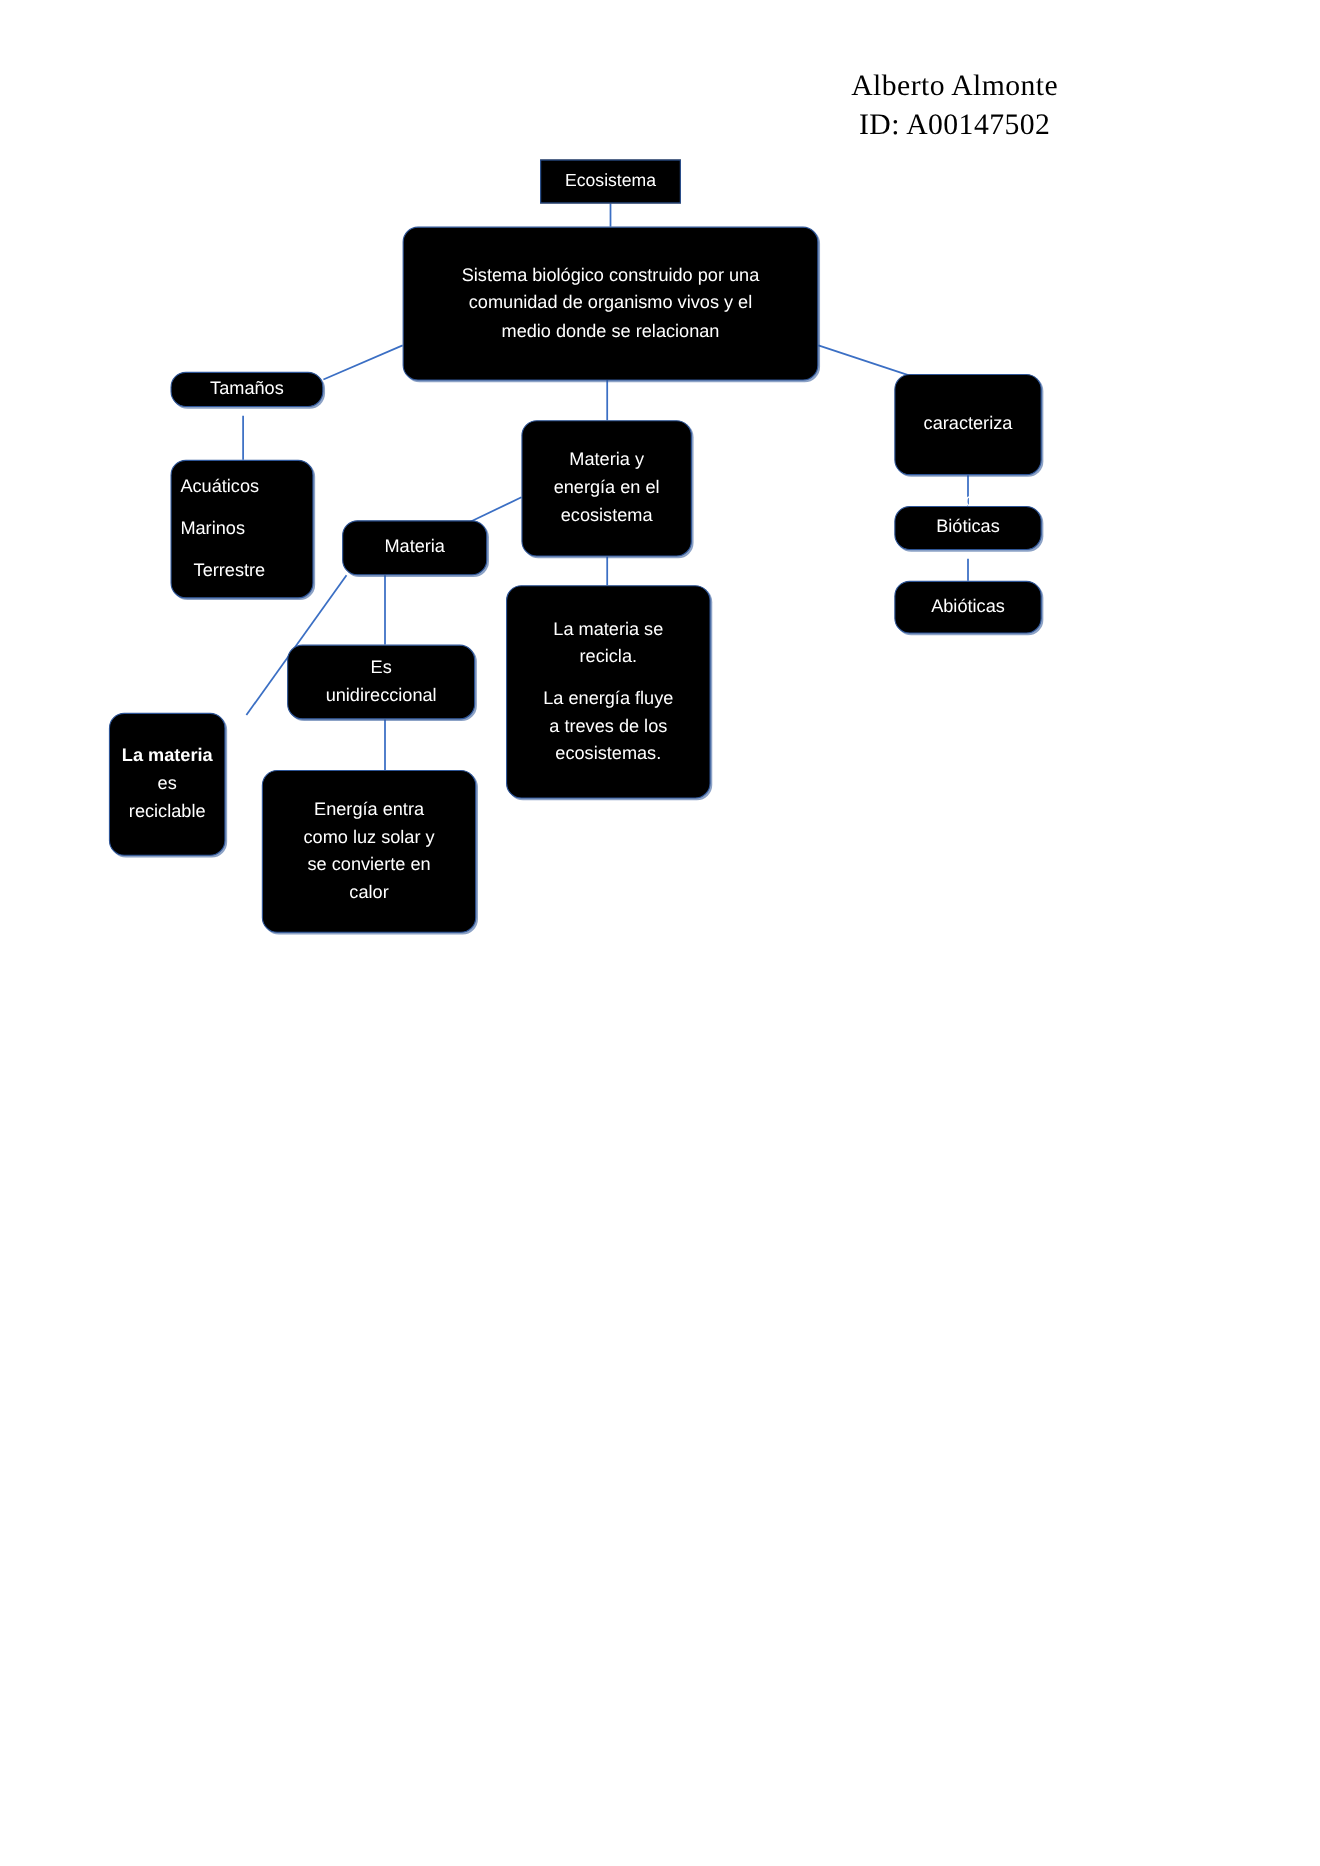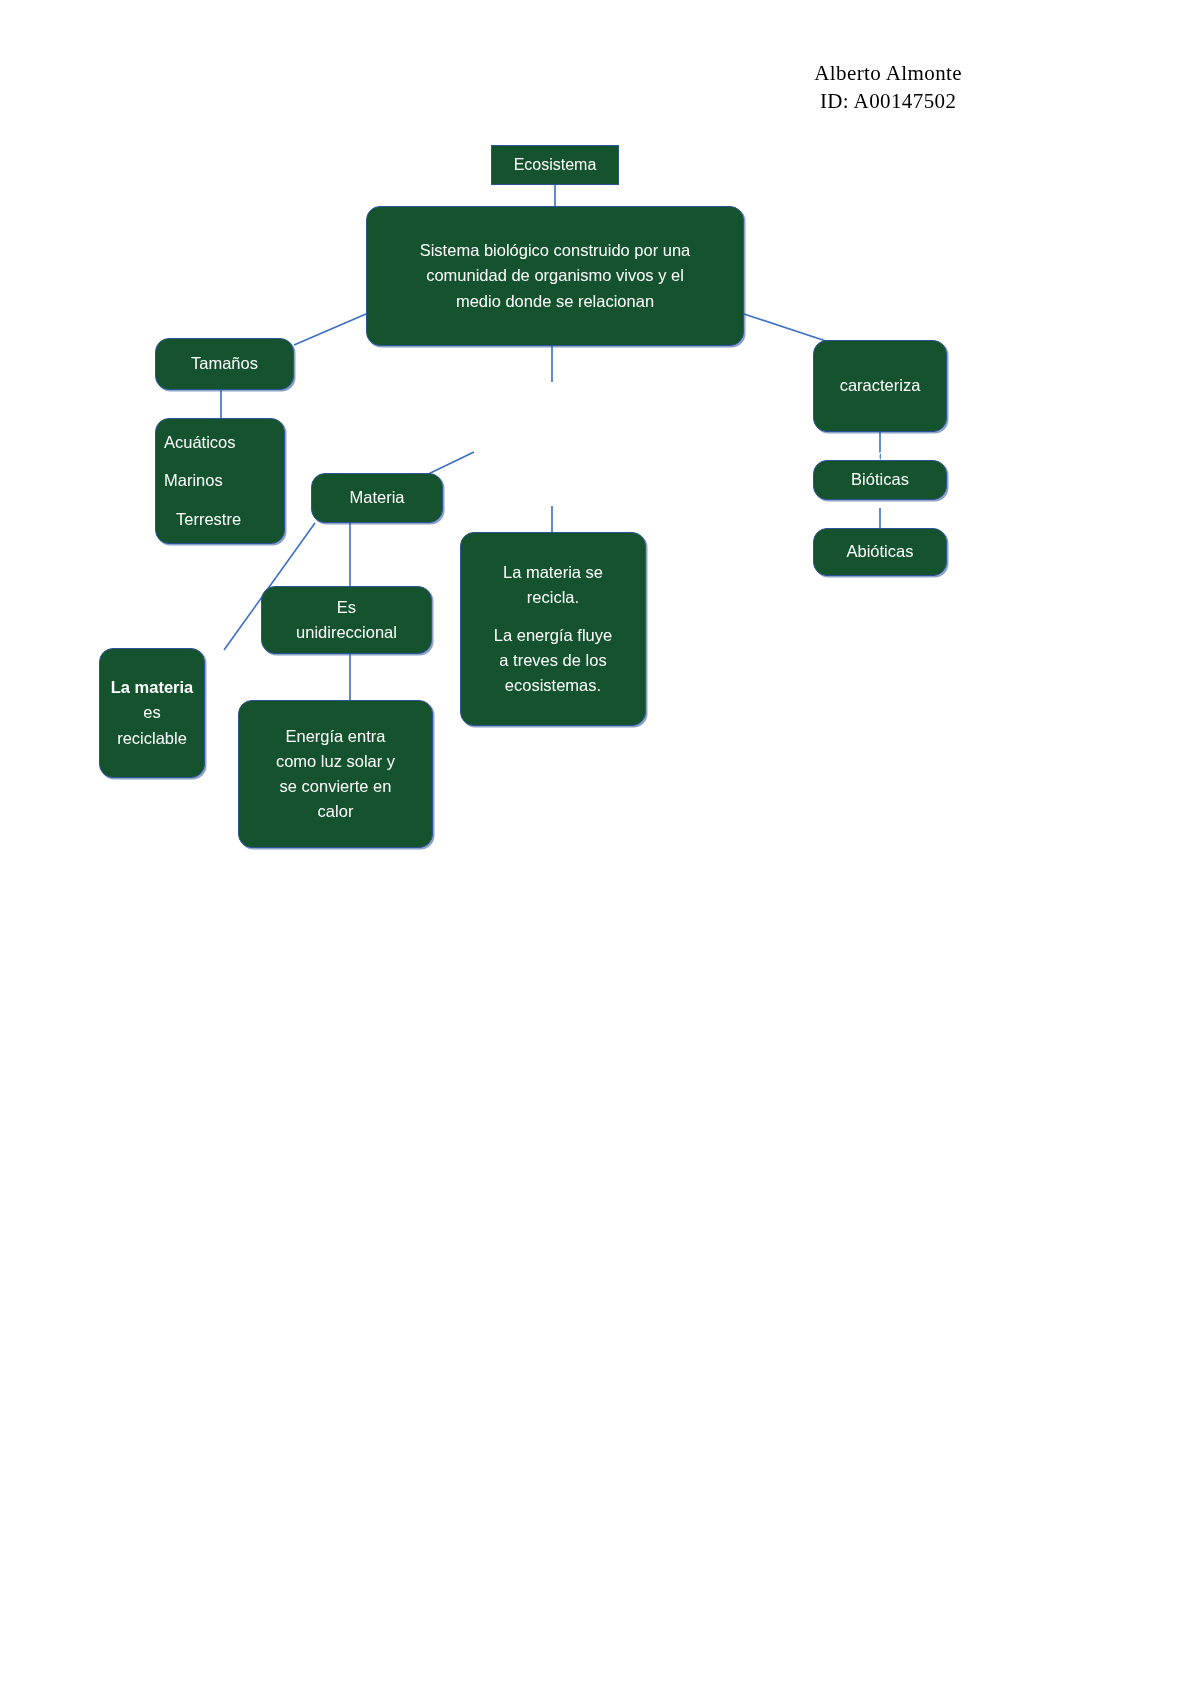--- a/index.html
+++ b/index.html
@@ -18,42 +18,42 @@
     overflow: hidden;
   }
 
   
   #header {
     position: absolute;
     top: 60px;
     right: 238px;
     text-align: center;
     font-family: "Liberation Serif", serif;
-    font-size: 21px;
+    font-size: 27px;
     line-height: 1.32;
     color: #000000;
     letter-spacing: 0.4px;
     white-space: nowrap;
   }
   #header .hline { display: block; }
 
   
   #links {
     position: absolute;
     left: 0; top: 0;
     width: 1200px;
     height: 1696px;
     pointer-events: none;
   }
 
   
   .node {
     position: absolute;
     box-sizing: border-box;
-    background: #14532d;
+    background: #000000;
     border: 1.6px solid #2E5597;
     border-radius: 14px;
     color: #ffffff;
     display: flex;
     flex-direction: column;
     align-items: center;
     justify-content: center;
     text-align: center;
     font-size: 16.5px;
     line-height: 1.52;
@@ -62,21 +62,21 @@
   }
   .node.sharp { border-radius: 0; box-shadow: none; }
   .node .ln { display: block; white-space: nowrap; }
   .node.left { align-items: flex-start; text-align: left; }
   .node .bold { font-weight: bold; }
   .node .spacer { display: block; height: 13px; }
 
   
   #n-ecosistema     { left: 491px; top: 145px;  width: 128px; height: 40px;  font-size: 16px; }
   #n-definicion     { left: 366px; top: 206px;  width: 378px; height: 140px; }
-  #n-tamanos        { left: 155px; top: 338px;  width: 139px; height: 52px;  }
+  #n-tamanos        { left: 155px; top: 338px;  width: 139px; height: 32px;  }
   #n-tipos          { left: 155px; top: 418px;  width: 130px; height: 126px; }
   #n-materia        { left: 311px; top: 473px;  width: 132px; height: 50px;  }
   #n-matener        { left: 474px; top: 382px;  width: 155px; height: 124px; }
   #n-sechar         { left: 813px; top: 340px;  width: 134px; height: 92px; gap: 44px;  }
   #n-bioticas       { left: 813px; top: 460px;  width: 134px; height: 40px;  }
   #n-abioticas      { left: 813px; top: 528px;  width: 134px; height: 48px;  }
   #n-unidireccional { left: 261px; top: 586px;  width: 171px; height: 68px;  }
   #n-reciclable     { left: 99px;  top: 648px;  width: 106px; height: 130px; }
   #n-energia        { left: 238px; top: 700px;  width: 195px; height: 148px; }
   #n-reciclafluye   { left: 460px; top: 532px;  width: 186px; height: 194px; }
@@ -139,20 +139,25 @@
     <span class="spacer"></span>
     <span class="ln">Marinos</span>
     <span class="spacer"></span>
     <span class="ln" style="padding-left:12px">Terrestre</span>
   </div>
 
   <div class="node" id="n-materia">
     <span class="ln">Materia</span>
   </div>
 
+  <div class="node" id="n-matener">
+    <span class="ln">Materia y</span>
+    <span class="ln">energía en el</span>
+    <span class="ln">ecosistema</span>
+  </div>
 
   <div class="node" id="n-sechar">
     <span class="ln">Se</span>
     <span class="ln">caracteriza</span>
     <span class="ln">por</span>
   </div>
 
   <div class="node" id="n-bioticas">
     <span class="ln">Bióticas</span>
   </div>

